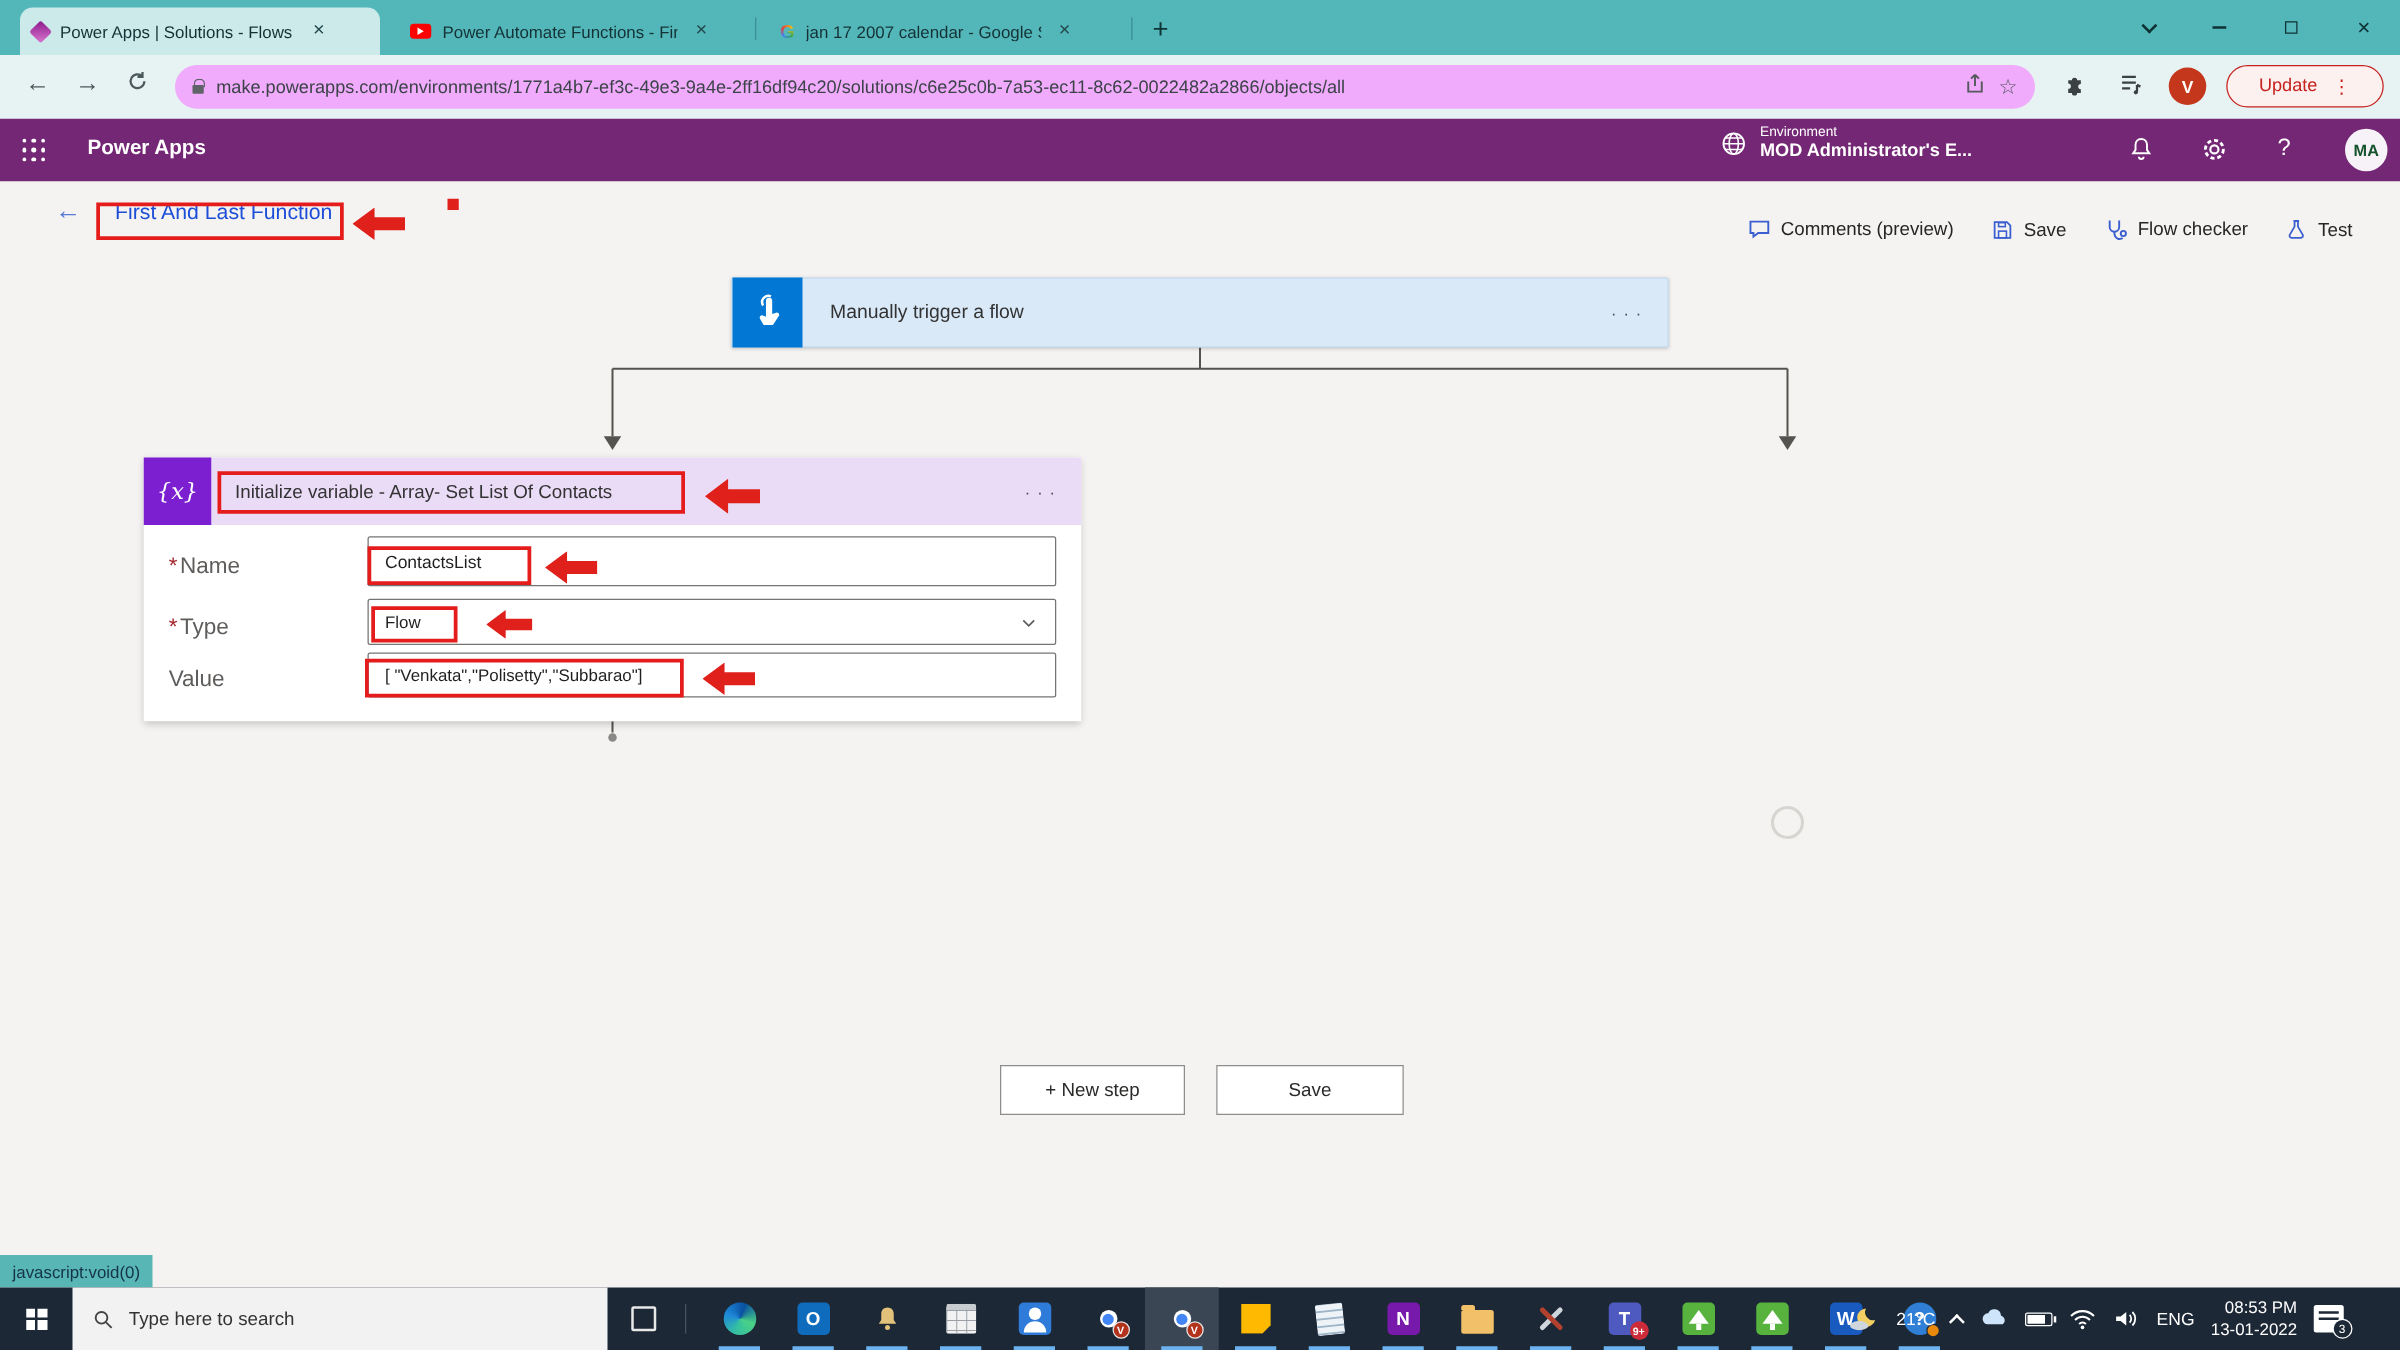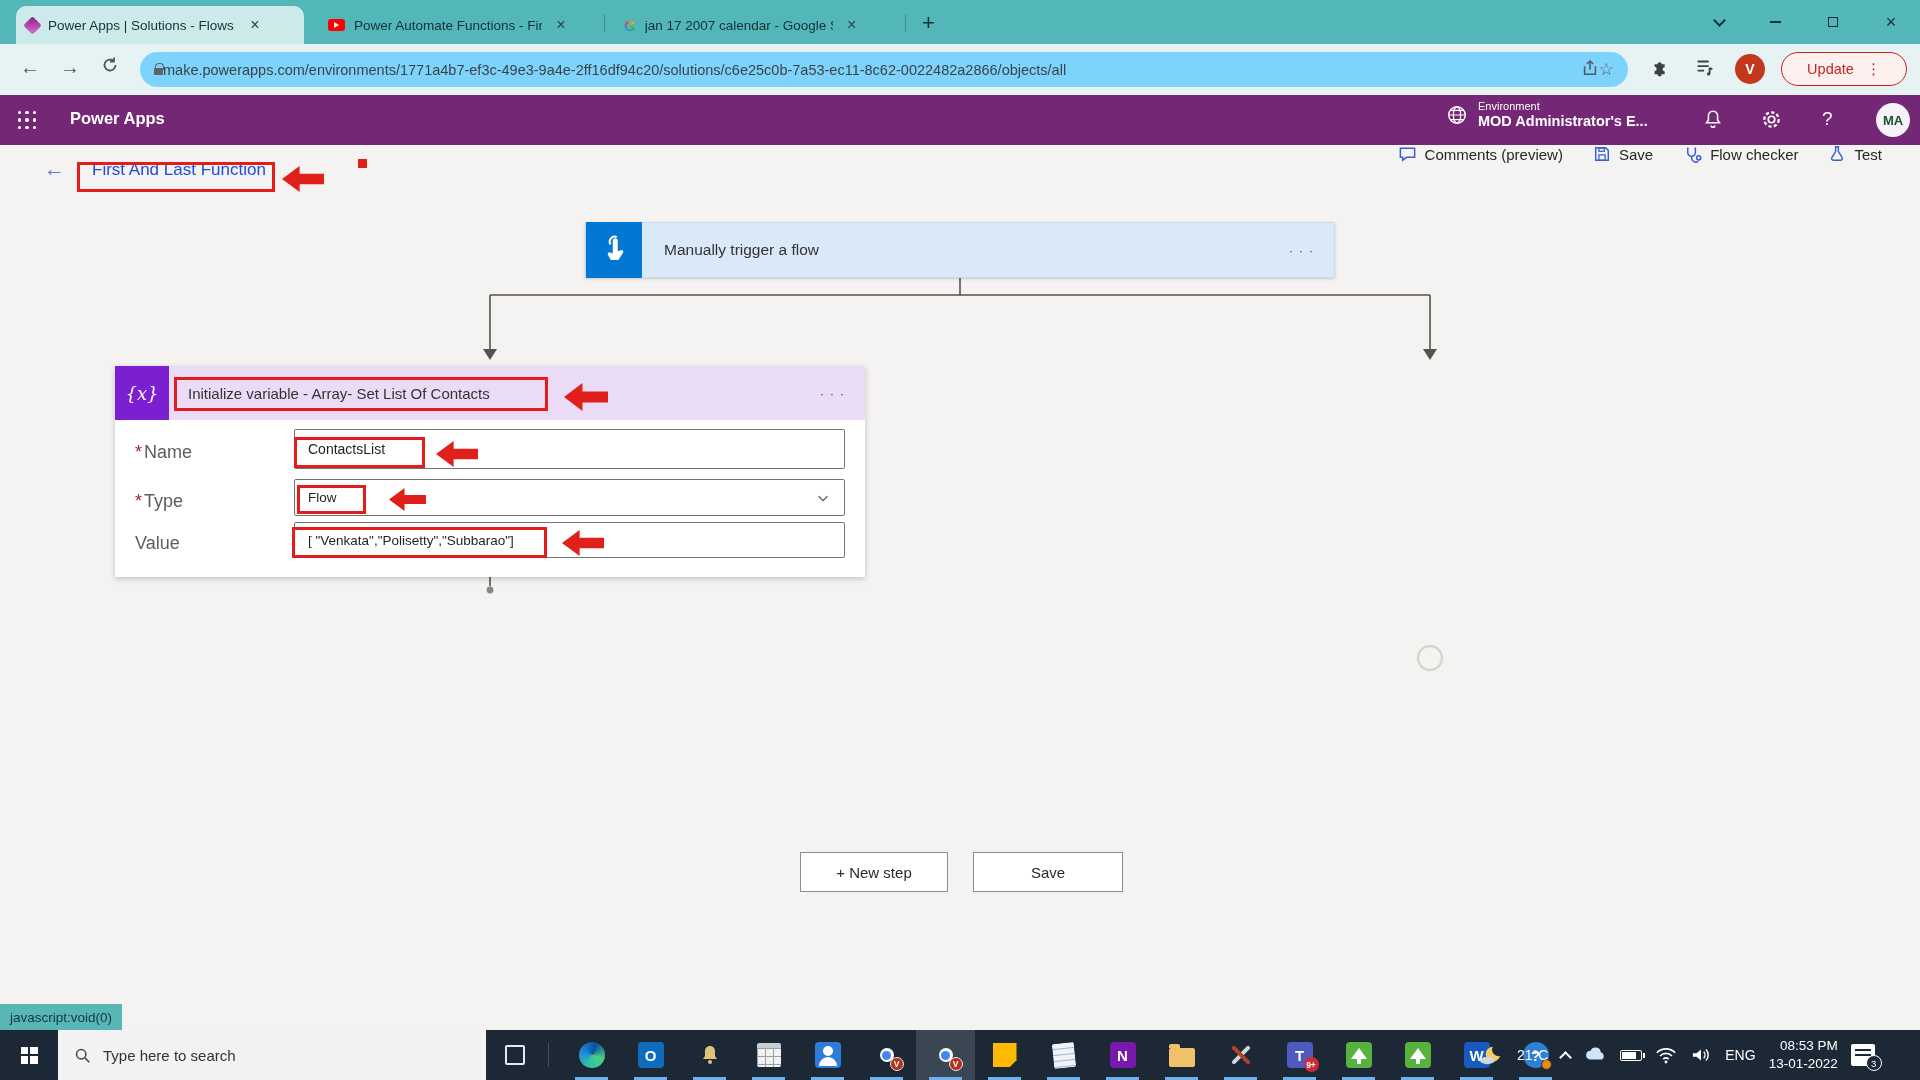--- a/index.html
+++ b/index.html
@@ -18,45 +18,45 @@
   .yt-fav::after{content:"";border-left:5px solid #fff;border-top:3px solid transparent;border-bottom:3px solid transparent}
   .g-fav{font-weight:bold;font-size:15px;background:conic-gradient(from -45deg,#ea4335,#fbbc05,#34a853,#4285f4,#ea4335);-webkit-background-clip:text;background-clip:text;color:transparent}
   .newtab{position:absolute;left:922px;top:10px;font-size:22px;color:#0e3234}
   .wctl{position:absolute;top:0;height:44px;width:46px;display:flex;align-items:center;justify-content:center;color:#0e3234}
   .chev-dn{width:9px;height:9px;border-right:2px solid #0e3234;border-bottom:2px solid #0e3234;transform:rotate(45deg);margin-top:-4px}
   .minbar{width:11px;height:2px;background:#0e3234}
   .maxbox{width:10px;height:10px;border:1.6px solid #0e3234}
   
   .addressbar{position:absolute;left:0;top:44px;width:1920px;height:51px;background:#e7f3f3}
   .navbtn{position:absolute;top:12px;font-size:20px;color:#4c5a5c;width:28px;text-align:center}
-  .urlpill{position:absolute;left:140px;top:8px;width:1488px;height:35px;background:#7dd3fc;border-radius:18px;display:flex;align-items:center;padding:0 14px;}
+  .urlpill{position:absolute;left:140px;top:8px;width:1488px;height:35px;background:#f0abfc;border-radius:18px;display:flex;align-items:center;padding:0 14px;gap:10px}
   .lock{width:9px;height:7px;background:#5f6368;border-radius:1px;position:relative;margin-top:3px}
   .lock::before{content:"";position:absolute;left:1px;top:-5px;width:7px;height:6px;border:1.6px solid #5f6368;border-bottom:none;border-radius:4px 4px 0 0}
   .urltext{flex:1;font-size:14.5px;color:#3c4348;white-space:nowrap;overflow:hidden}
   .staricon{font-size:17px;color:#54595d}
   .barbtn{position:absolute;top:12px}
   .avatarV{position:absolute;left:1735px;top:10px;width:30px;height:30px;border-radius:50%;background:#c5371c;color:#fff;font-size:14px;font-weight:bold;display:flex;align-items:center;justify-content:center}
   .updatebtn{position:absolute;left:1781px;top:8px;width:126px;height:34px;border:1.5px solid #c5221f;border-radius:17px;background:#fdf1f0;color:#c5221f;font-size:14.5px;display:flex;align-items:center;justify-content:center;gap:12px}
   .vdots{font-size:15px;color:#c5221f}
   
   .appheader{position:absolute;left:0;top:95px;width:1920px;height:50px;background:#742774;color:#fff}
   .waffle{position:absolute;left:18px;top:16px;width:19px;height:19px;display:grid;grid-template-columns:repeat(3,1fr);gap:3px}
   .waffle span{width:3.4px;height:3.4px;border-radius:50%;background:#fff}
   .brand{position:absolute;left:70px;top:14px;font-size:16.5px;font-weight:bold}
   .hsearch{position:absolute;left:524px;top:8px;width:527px;height:34px;background:#d9d9d9;border-radius:2px;display:flex;align-items:center;padding:0 12px;gap:10px;color:#3a3a3a;font-size:15px}
-  .envblock{position:absolute;left:1446px;top:5px;display:flex;align-items:center;gap:10px}
+  .envblock{position:absolute;left:1376px;top:5px;display:flex;align-items:center;gap:10px}
   .envtext .lbl{font-size:11px}
   .envtext .nm{font-size:14.5px;font-weight:bold;margin-top:1px}
   .hicon{position:absolute;top:13px}
   .avatarMA{position:absolute;left:1876px;top:8px;width:34px;height:34px;border-radius:50%;background:#f7f2f7;color:#14532d;font-weight:bold;font-size:13px;display:flex;align-items:center;justify-content:center}
   
   .flowbar{position:absolute;left:0;top:145px;width:1920px;height:48px;display:flex;align-items:center;font-size:15px;color:#272625}
   .fb-back{position:absolute;left:44px;top:12px;font-size:21px;color:#5b7ad4}
   .fb-title{position:absolute;left:92px;top:15px;font-size:17px;color:#1d4ed8}
-  .fb-right{position:absolute;right:38px;top:0;height:48px;display:flex;align-items:flex-start;gap:30px}
+  .fb-right{position:absolute;right:38px;top:0;height:48px;display:flex;align-items:flex-end;gap:30px}
   .fb-item{display:flex;align-items:center;gap:8px}
   
   .trigger-card{position:absolute;left:585px;top:222px;width:750px;height:56px;background:#d9e9f8;border:1px solid #c3dcf2;border-radius:2px;box-shadow:0 1px 3px rgba(0,0,0,.18);display:flex;align-items:center}
   .trigger-icon{width:56px;height:56px;background:#0377d4;display:flex;align-items:center;justify-content:center;flex:none}
   .card-title{margin-left:22px;font-size:15.5px;color:#333}
   .menu-dots{margin-left:auto;margin-right:20px;color:#484644;font-size:13px;letter-spacing:1px}
   .init-card{position:absolute;left:115px;top:366px;width:750px;height:211px;background:#fff;box-shadow:0 2px 6px rgba(0,0,0,.2)}
   .init-header{height:54px;background:#eadcf7;display:flex;align-items:center}
   .init-icon{width:54px;height:54px;background:#7c1fd1;color:#fff;display:flex;align-items:center;justify-content:center;font-family:"DejaVu Serif",serif;font-style:italic;font-size:18px;flex:none}
   .flabel{position:absolute;left:20px;font-size:18px;color:#5f5d5b}

